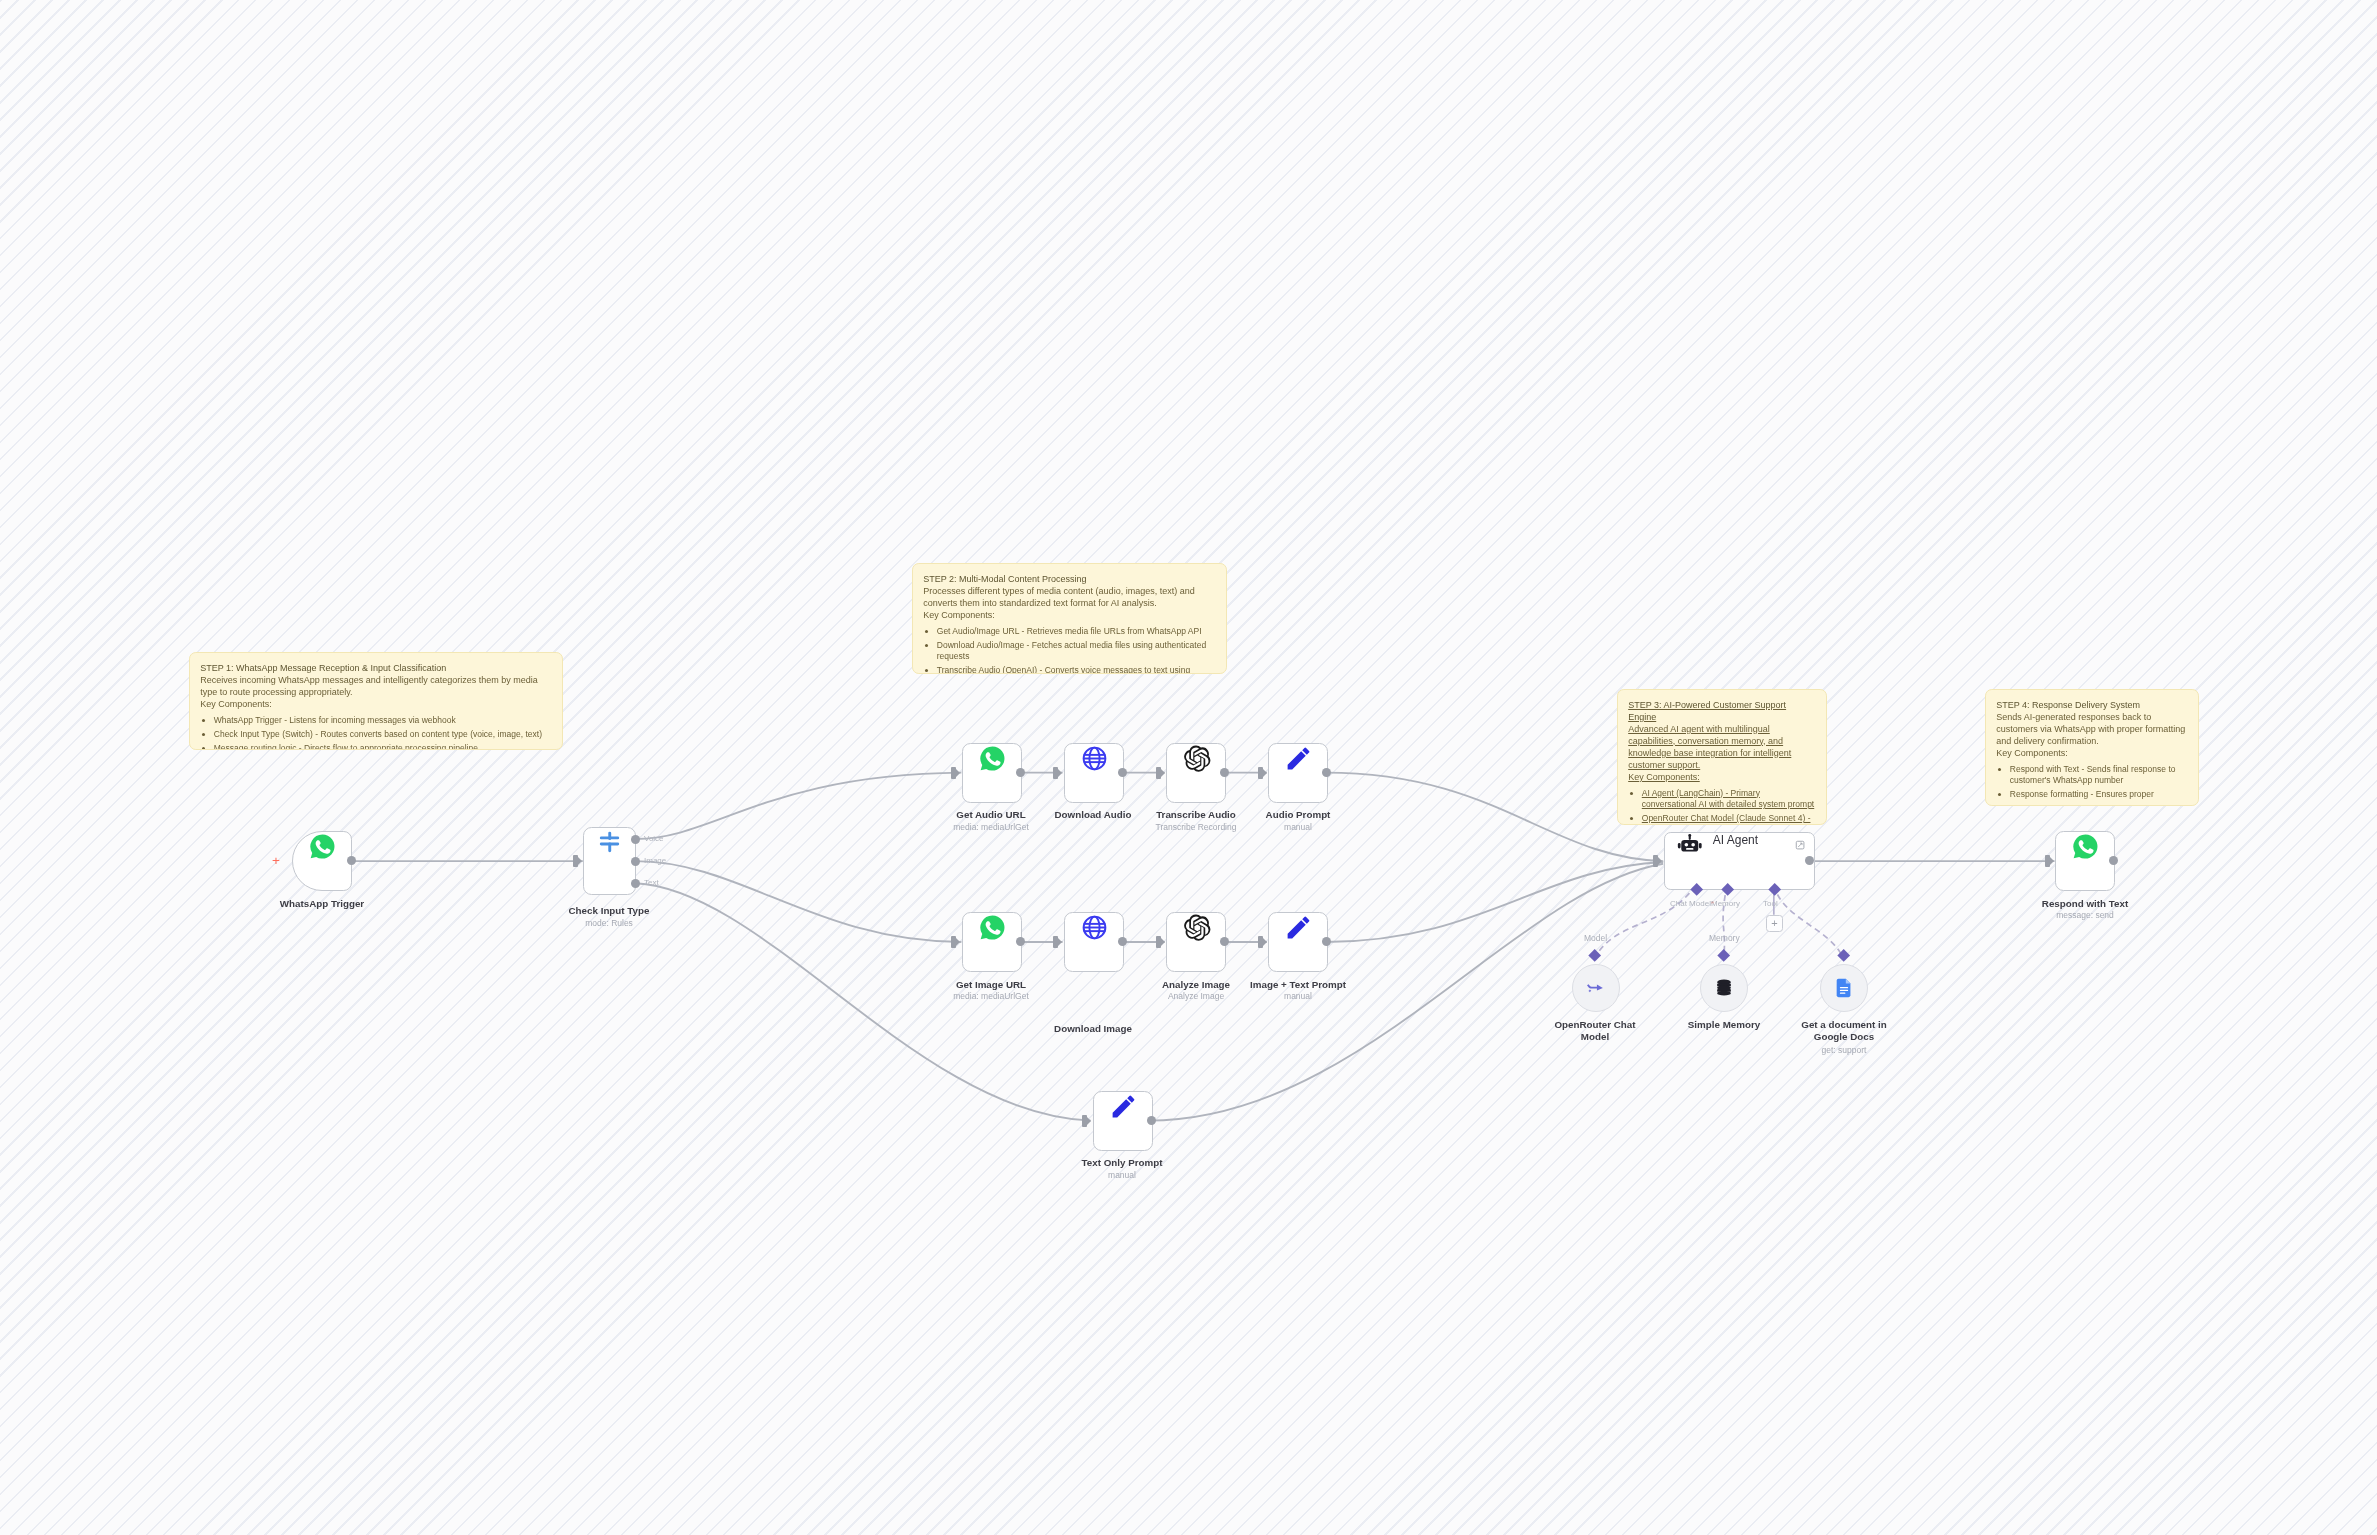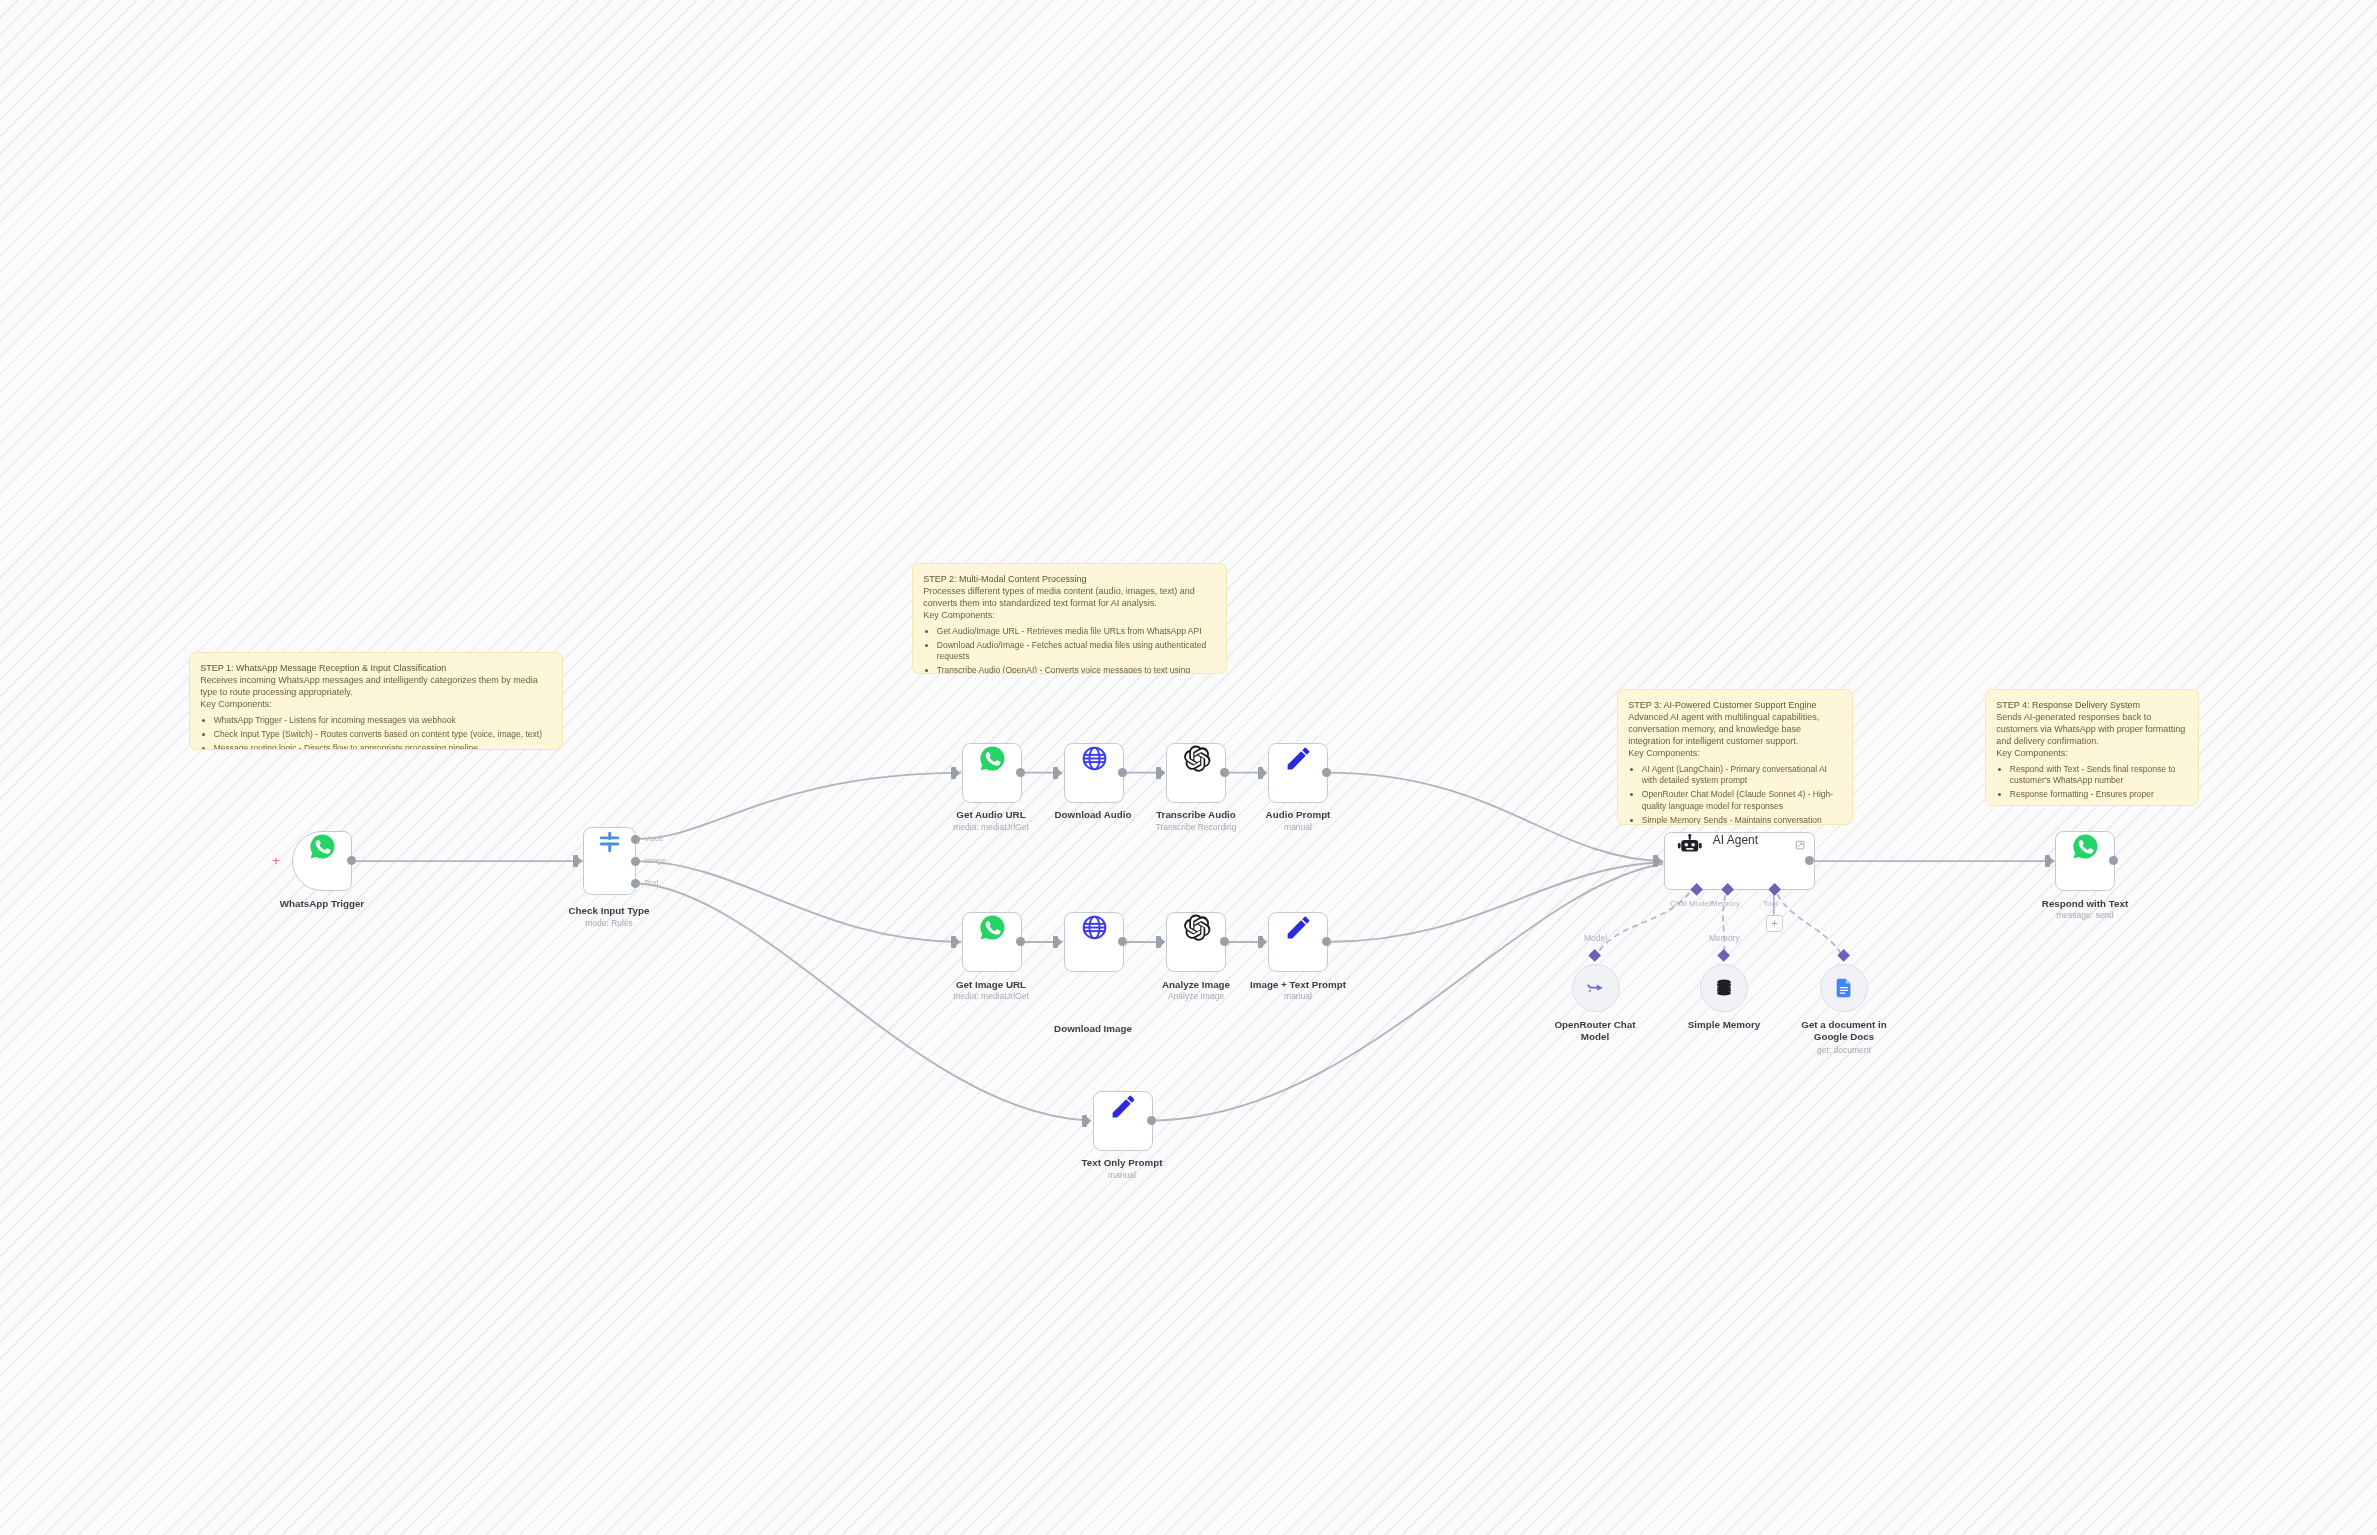--- a/index.html
+++ b/index.html
@@ -291,21 +291,21 @@
     <div class="s-title">STEP 2: Multi-Modal Content Processing</div>
     <div class="s-body">Processes different types of media content (audio, images, text) and converts them into standardized text format for AI analysis.</div>
     <div class="s-key">Key Components:</div>
     <ul>
       <li>Get Audio/Image URL - Retrieves media file URLs from WhatsApp API</li>
       <li>Download Audio/Image - Fetches actual media files using authenticated requests</li>
       <li>Transcribe Audio (OpenAI) - Converts voice messages to text using</li>
     </ul>
   </div>
 
-  <div class="sticky" style="left:1617px; top:689px; width:236px; height:136px;">
+  <div class="sticky" style="left:1617px; top:689px; width:210px; height:136px;text-decoration:underline;">
     <div class="s-title">STEP 3: AI-Powered Customer Support Engine</div>
     <div class="s-body">Advanced AI agent with multilingual capabilities, conversation memory, and knowledge base integration for intelligent customer support.</div>
     <div class="s-key">Key Components:</div>
     <ul>
       <li>AI Agent (LangChain) - Primary conversational AI with detailed system prompt</li>
       <li>OpenRouter Chat Model (Claude Sonnet 4) - High-quality language model for responses</li>
       <li>Simple Memory Sends - Maintains conversation</li>
     </ul>
   </div>
 
@@ -522,21 +522,21 @@
       <path fill="#4285f4" d="M6 2h8l5 5v13a2 2 0 0 1-2 2H6a2 2 0 0 1-2-2V4a2 2 0 0 1 2-2z"></path>
       <path fill="#a7c7fb" d="M14 2l5 5h-5V2z"></path>
       <g fill="#ffffff">
         <rect x="7.5" y="11" width="9" height="1.3" rx="0.6"></rect>
         <rect x="7.5" y="14" width="9" height="1.3" rx="0.6"></rect>
         <rect x="7.5" y="17" width="6" height="1.3" rx="0.6"></rect>
       </g>
     </svg>
   </div>
   <div class="node-caption" style="left:1844px; top:1019px; width:106px; white-space:normal;">Get a document in Google Docs</div>
-  <div class="node-sub" style="left:1844px; top:1045px;">get: document</div>
+  <div class="node-sub" style="left:1844px; top:1045px;">get: support</div>
 
   <div class="port-in" style="left:2045px; top:855px;"></div>
   <div class="node" style="left:2055px; top:831px;">
     <svg class="n-icon" viewBox="0 0 24 24">
       <path fill="#25D366" d="M12 2A10 10 0 0 0 3.5 17.3L2.2 21.8l4.6-1.2A10 10 0 1 0 12 2z"></path>
       <path fill="#fff" d="M9.2 7.3c-.2-.5-.4-.5-.6-.5h-.5c-.2 0-.5.1-.8.4-.3.3-1 1-1 2.4s1.1 2.8 1.2 3c.2.2 2.1 3.3 5.2 4.5 2.6 1 3.1.8 3.7.8s1.8-.7 2-1.5c.3-.7.3-1.4.2-1.5-.1-.1-.3-.2-.6-.4l-2-1c-.3-.1-.5-.1-.7.1l-.9 1.1c-.2.2-.3.2-.6.1-.3-.2-1.3-.5-2.5-1.6-.9-.8-1.5-1.8-1.7-2.1-.2-.3 0-.5.1-.6l.5-.6c.1-.2.2-.3.3-.5 0-.2 0-.4-.1-.5l-1.2-2.1z"></path>
     </svg>
   </div>
   <div class="port" style="left:2109px; top:856px;"></div>
   <div class="node-caption" style="left:2085px; top:898px;">Respond with Text</div>

